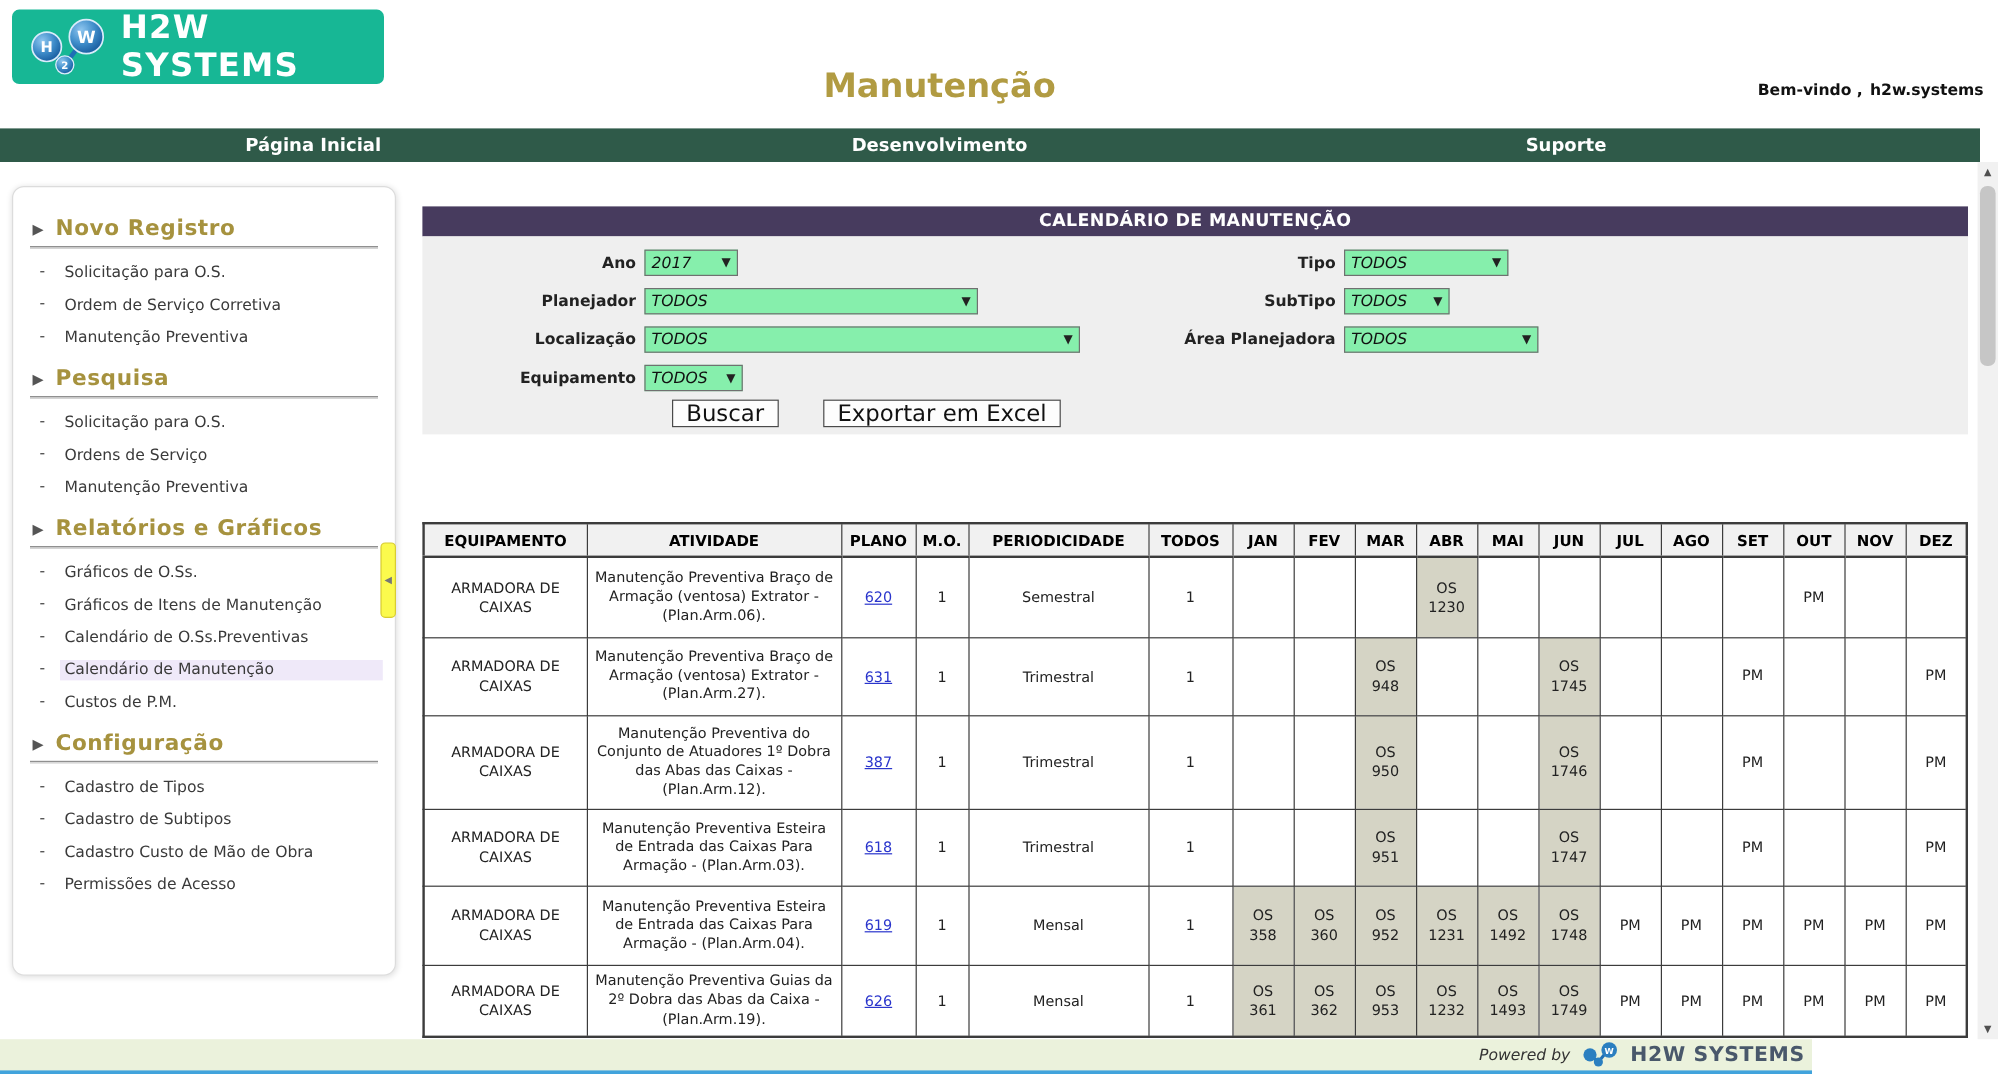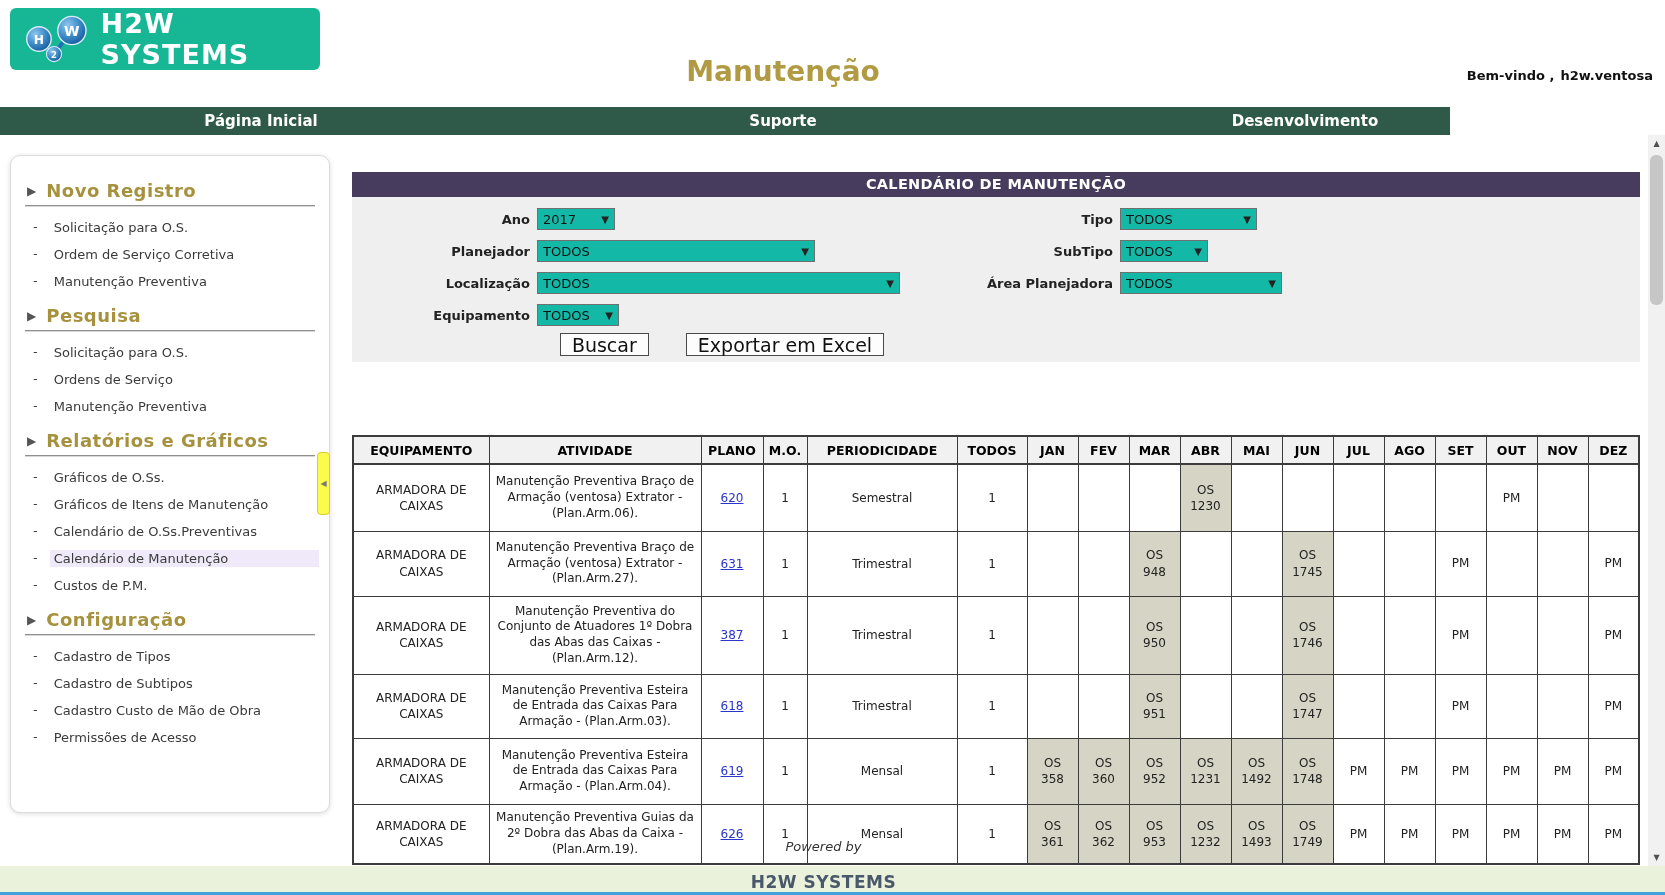--- a/index.html
+++ b/index.html
@@ -12,21 +12,21 @@
   .top-header { position:absolute; top:0; left:0; width:1665px; height:107px; background:#fff; }
   .logo { position:absolute; left:10px; top:8px; width:310px; height:62px; background:#17b795;
           border-radius:6px; display:flex; align-items:center; padding-left:12px; cursor:pointer; }
   .logo-text { color:#fff; font-size:27px; font-weight:bold; letter-spacing:1px; margin-left:8px; }
   .page-title { position:absolute; left:0; top:55px; width:1566px; text-align:center;
                 font-size:28px; font-weight:bold; color:#b19b42; }
   .welcome { position:absolute; right:12px; top:68px; font-size:13px; font-weight:bold; color:#111; }
   .welcome span { margin-left:6px; }
 
   
-  .nav { position:absolute; top:107px; left:0; width:1450px; height:28px; background:#2f5a49; }
+  .nav { position:absolute; top:107px; left:0; width:1650px; height:28px; background:#2f5a49; }
   .nav-inner { width:1566px; height:28px; display:flex; }
   .nav-item { flex:1; text-align:center; line-height:28px; color:#fff; font-size:15px;
               font-weight:bold; cursor:pointer; }
 
   
   .content { position:absolute; top:135px; left:0; width:1665px; height:731px; background:#fff; }
 
   
   .sidebar { position:absolute; left:10px; top:20px; width:320px; height:658px; background:#fff;
              border:1px solid #dcdcdc; border-radius:10px; box-shadow:0 1px 5px rgba(0,0,0,.14);
@@ -50,23 +50,23 @@
   
   .panel { position:absolute; left:352px; top:37px; width:1288px; }
   .panel-title { height:25px; line-height:25px; background:#473b5e; color:#fff; text-align:center;
                  font-size:14.5px; font-weight:bold; letter-spacing:.3px; }
   .filter-area { position:relative; height:165px; background:#efefef; }
   .filters-left { position:absolute; left:0; top:6px; }
   .filters-right { position:absolute; left:531px; top:6px; }
   .f-row { display:flex; align-items:center; height:32px; }
   .f-label { width:178px; text-align:right; font-size:13px; font-weight:bold; color:#222; }
   .filters-right .f-label { width:230px;text-align:right; }
-  .select { margin-left:7px; height:22px; background:#14b8a6; border:1px solid #707070; display:flex;
+  .select { margin-left:7px; height:22px; background:#86efac; border:1px solid #707070; display:flex;
             align-items:center; justify-content:space-between; padding:0 5px; font-size:13px;
-            color:#111; cursor:pointer; }
+            color:#111; cursor:pointer;font-style:italic; }
   .sel-arrow { font-size:10px; color:#222; margin-left:8px; }
   .filters-left .f-row:nth-child(1) .select { width:78px; }
   .filters-left .f-row:nth-child(2) .select { width:278px; }
   .filters-left .f-row:nth-child(3) .select { width:363px; }
   .filters-left .f-row:nth-child(4) .select { width:82px; }
   .filters-right .f-row:nth-child(1) .select { width:137px; }
   .filters-right .f-row:nth-child(2) .select { width:88px; }
   .filters-right .f-row:nth-child(3) .select { width:162px; }
 
   .legend { position:absolute; left:1085px; top:8px; width:198px; }
@@ -101,23 +101,23 @@
   
   .scrollbar { position:absolute; right:0; top:135px; width:17px; height:731px; background:#f1f1f1; z-index:8; }
   .sb-btn { position:absolute; left:0; width:17px; height:17px; text-align:center; font-size:8px;
             color:#505050; line-height:17px; cursor:pointer; }
   .sb-up { top:0; }
   .sb-down { bottom:0; }
   .sb-thumb { position:absolute; left:2px; top:20px; width:13px; height:150px; background:#c6c6c6;
               border-radius:6px; cursor:pointer; }
 
   
-  .footer { position:absolute; left:0; bottom:0; width:1665px; height:29px; background:#ebf2dc;
+  .footer { position:absolute; left:0; bottom:0; width:1510px; height:29px; background:#ebf2dc;
             border-bottom:3px solid #41a3dc; z-index:9; display:flex; align-items:center;
-            justify-content:flex-end; padding-right:18px; gap:9px;flex-direction:column; }
+            justify-content:flex-end; padding-right:6px; gap:9px; }
   .powered { font-size:13px; font-style:italic; color:#333; }
   .foot-brand { font-size:17px; font-weight:bold; color:#49586b; letter-spacing:.5px; }
 </style>
 </head>
 <body>
 
 <div class="page">
 
   <div class="top-header">
     <div class="logo">
@@ -134,28 +134,28 @@
         <circle cx="18" cy="28" r="13" fill="url(#gb)" stroke="#d9ecfa" stroke-width="1.5"></circle>
         <circle cx="34" cy="44" r="8" fill="url(#gb)" stroke="#d9ecfa" stroke-width="1.2"></circle>
         <circle cx="53" cy="19" r="15" fill="url(#gb)" stroke="#d9ecfa" stroke-width="1.5"></circle>
         <text x="18" y="33" text-anchor="middle" font-size="13" font-weight="bold" fill="#fff">H</text>
         <text x="34" y="48" text-anchor="middle" font-size="9" font-weight="bold" fill="#fff">2</text>
         <text x="53" y="25" text-anchor="middle" font-size="15" font-weight="bold" fill="#fff">W</text>
       </svg>
       <span class="logo-text">H2W SYSTEMS</span>
     </div>
     <div class="page-title">Manutenção</div>
-    <div class="welcome"><span>Bem-vindo ,</span><span>h2w.ventosa</span></div>
+    <div class="welcome"><span>Bem-vindo ,</span><span>h2w.systems</span></div>
   </div>
 
   <div class="nav">
     <div class="nav-inner" id="nav">
         <div class="nav-item">Página Inicial</div>
+        <div class="nav-item">Desenvolvimento</div>
         <div class="nav-item">Suporte</div>
-        <div class="nav-item">Desenvolvimento</div>
       </div>
   </div>
 
   <div class="content">
 
     <div class="sidebar" id="sidebar">
         <div class="side-sec">
           <span class="sec-arrow">▶</span>
           <span class="sec-title">Novo Registro</span>
         </div>

